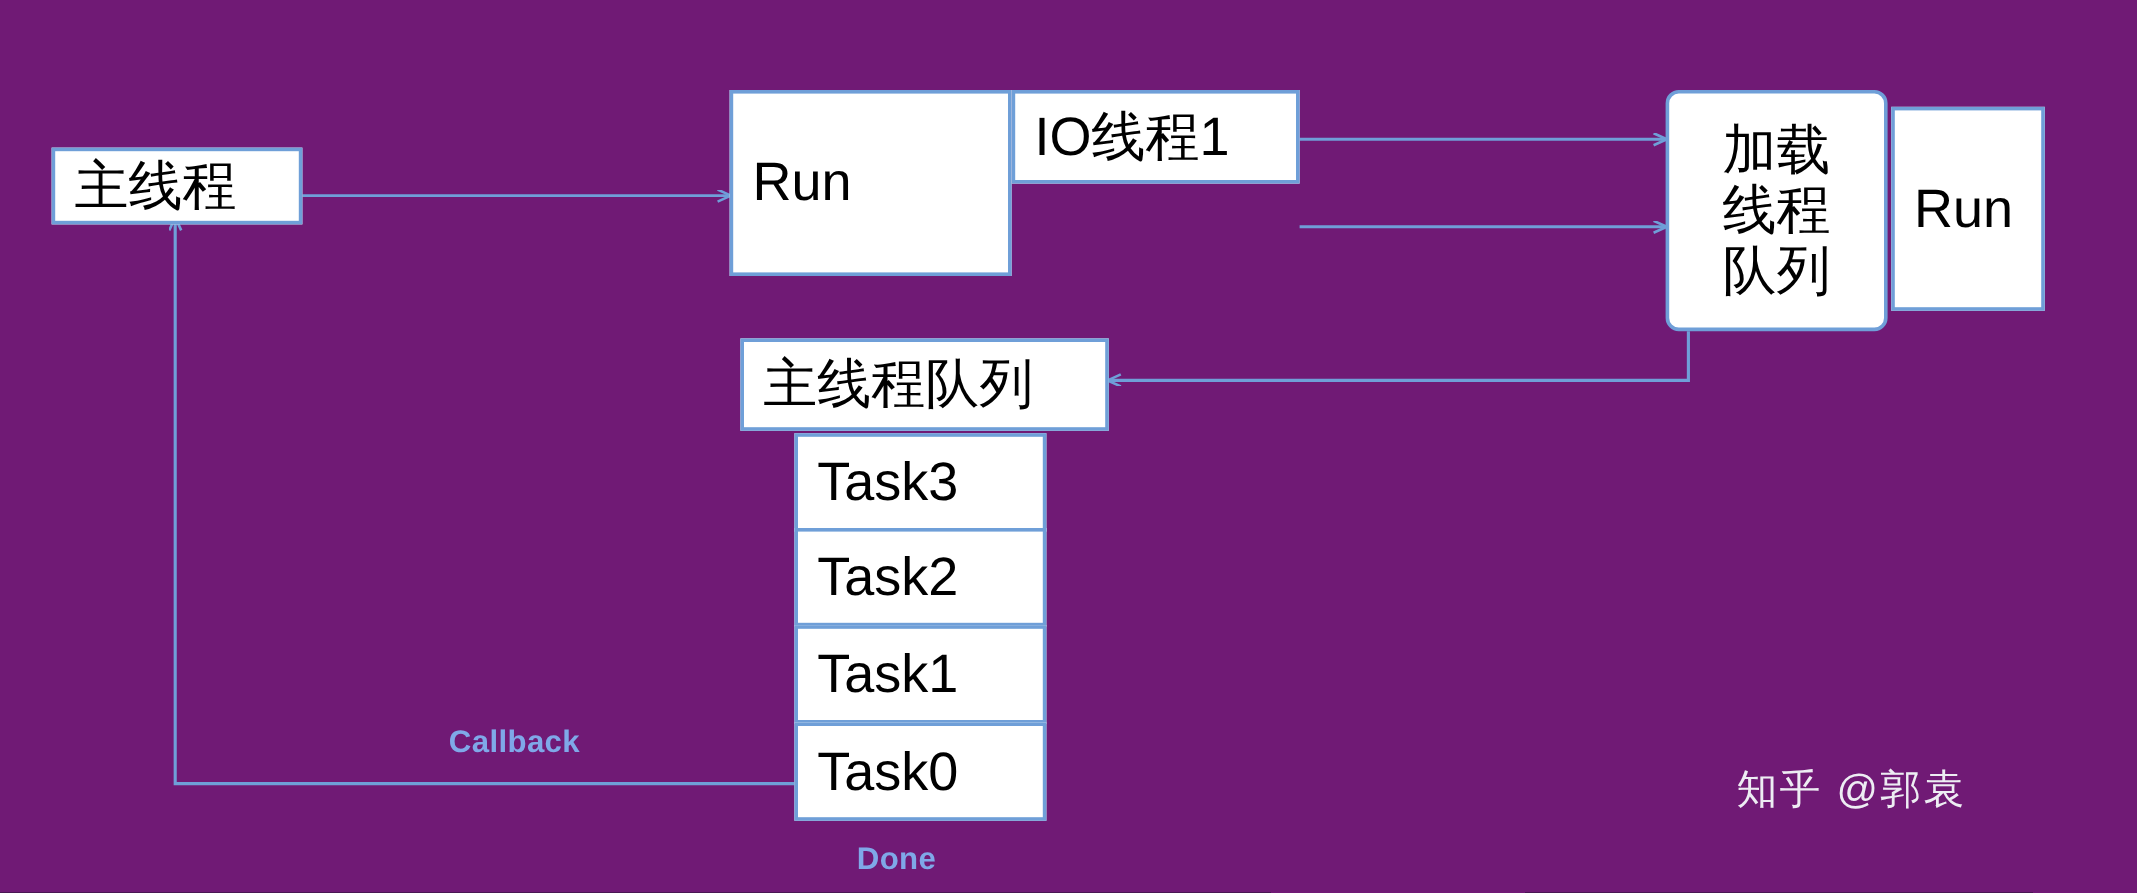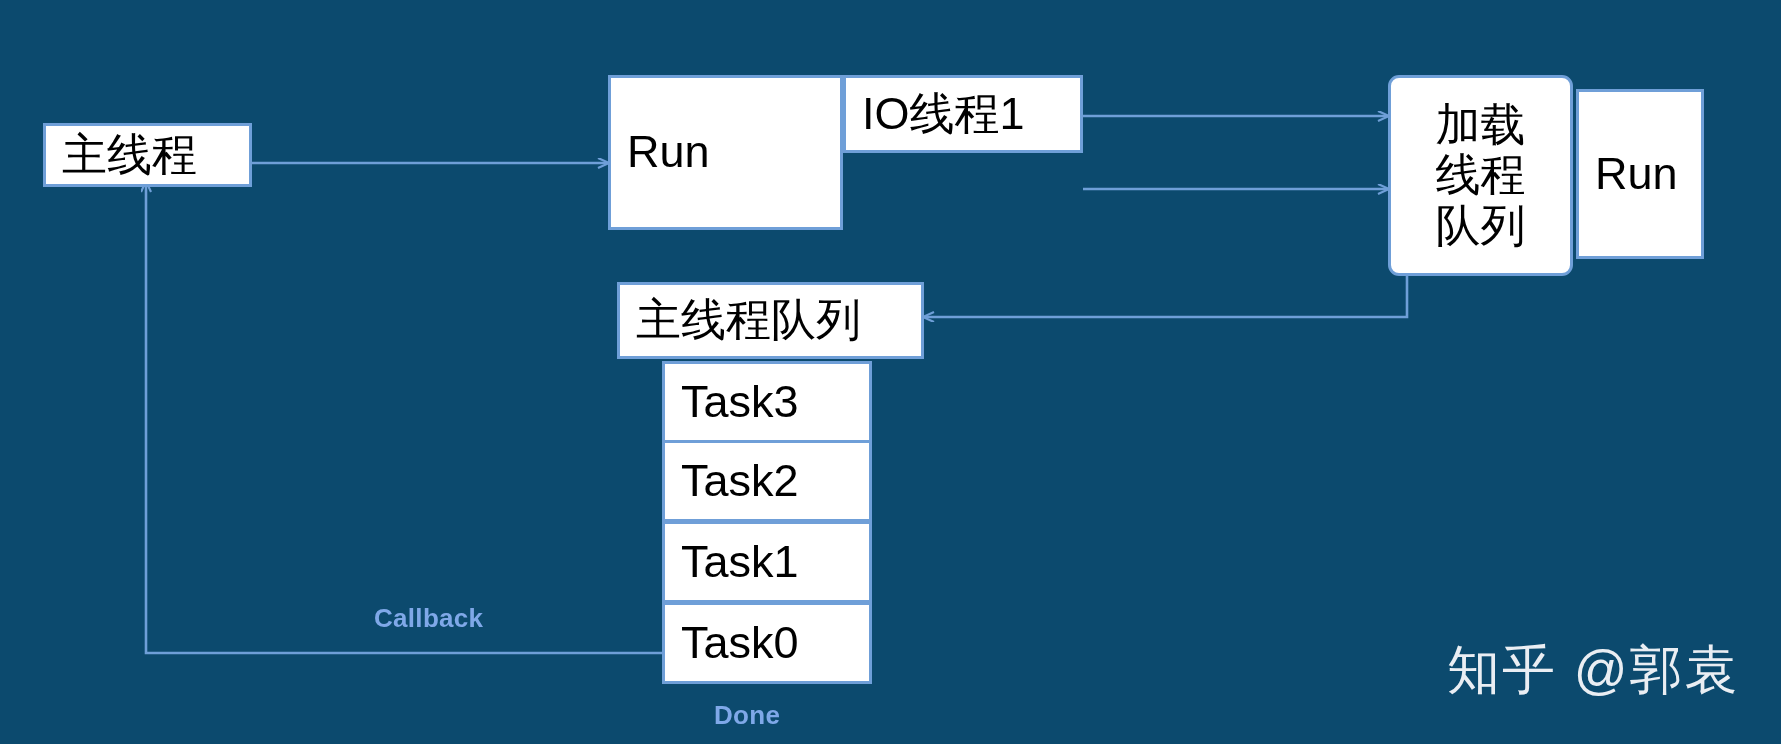--- a/index.html
+++ b/index.html
@@ -4,21 +4,21 @@
 <style>
   html, body {
     margin: 0;
     padding: 0;
     background: #0d1321;
   }
   #canvas {
     position: relative;
     width: 1781px;
     height: 744px;
-    background: #0c4a6e;
+    background: #701a75;
     overflow: hidden;
     font-family: "Liberation Sans", sans-serif;
   }
   .node {
     position: absolute;
     background: #ffffff;
     border: 3px solid #6f9fd8;
     box-sizing: border-box;
     display: flex;
     align-items: center;
@@ -60,21 +60,21 @@
     position: absolute;
     color: #7fa8e8;
     font-size: 26px;
     font-weight: bold;
     letter-spacing: 0.3px;
     white-space: nowrap;
   }
   .watermark {
     position: absolute;
     color: #f2f4f8;
-    font-size: 53px;
+    font-size: 34px;
     letter-spacing: 2px;
     white-space: nowrap;
     opacity: 0.97;
   }
   svg.edges {
     position: absolute;
     left: 0;
     top: 0;
     width: 1781px;
     height: 744px;

